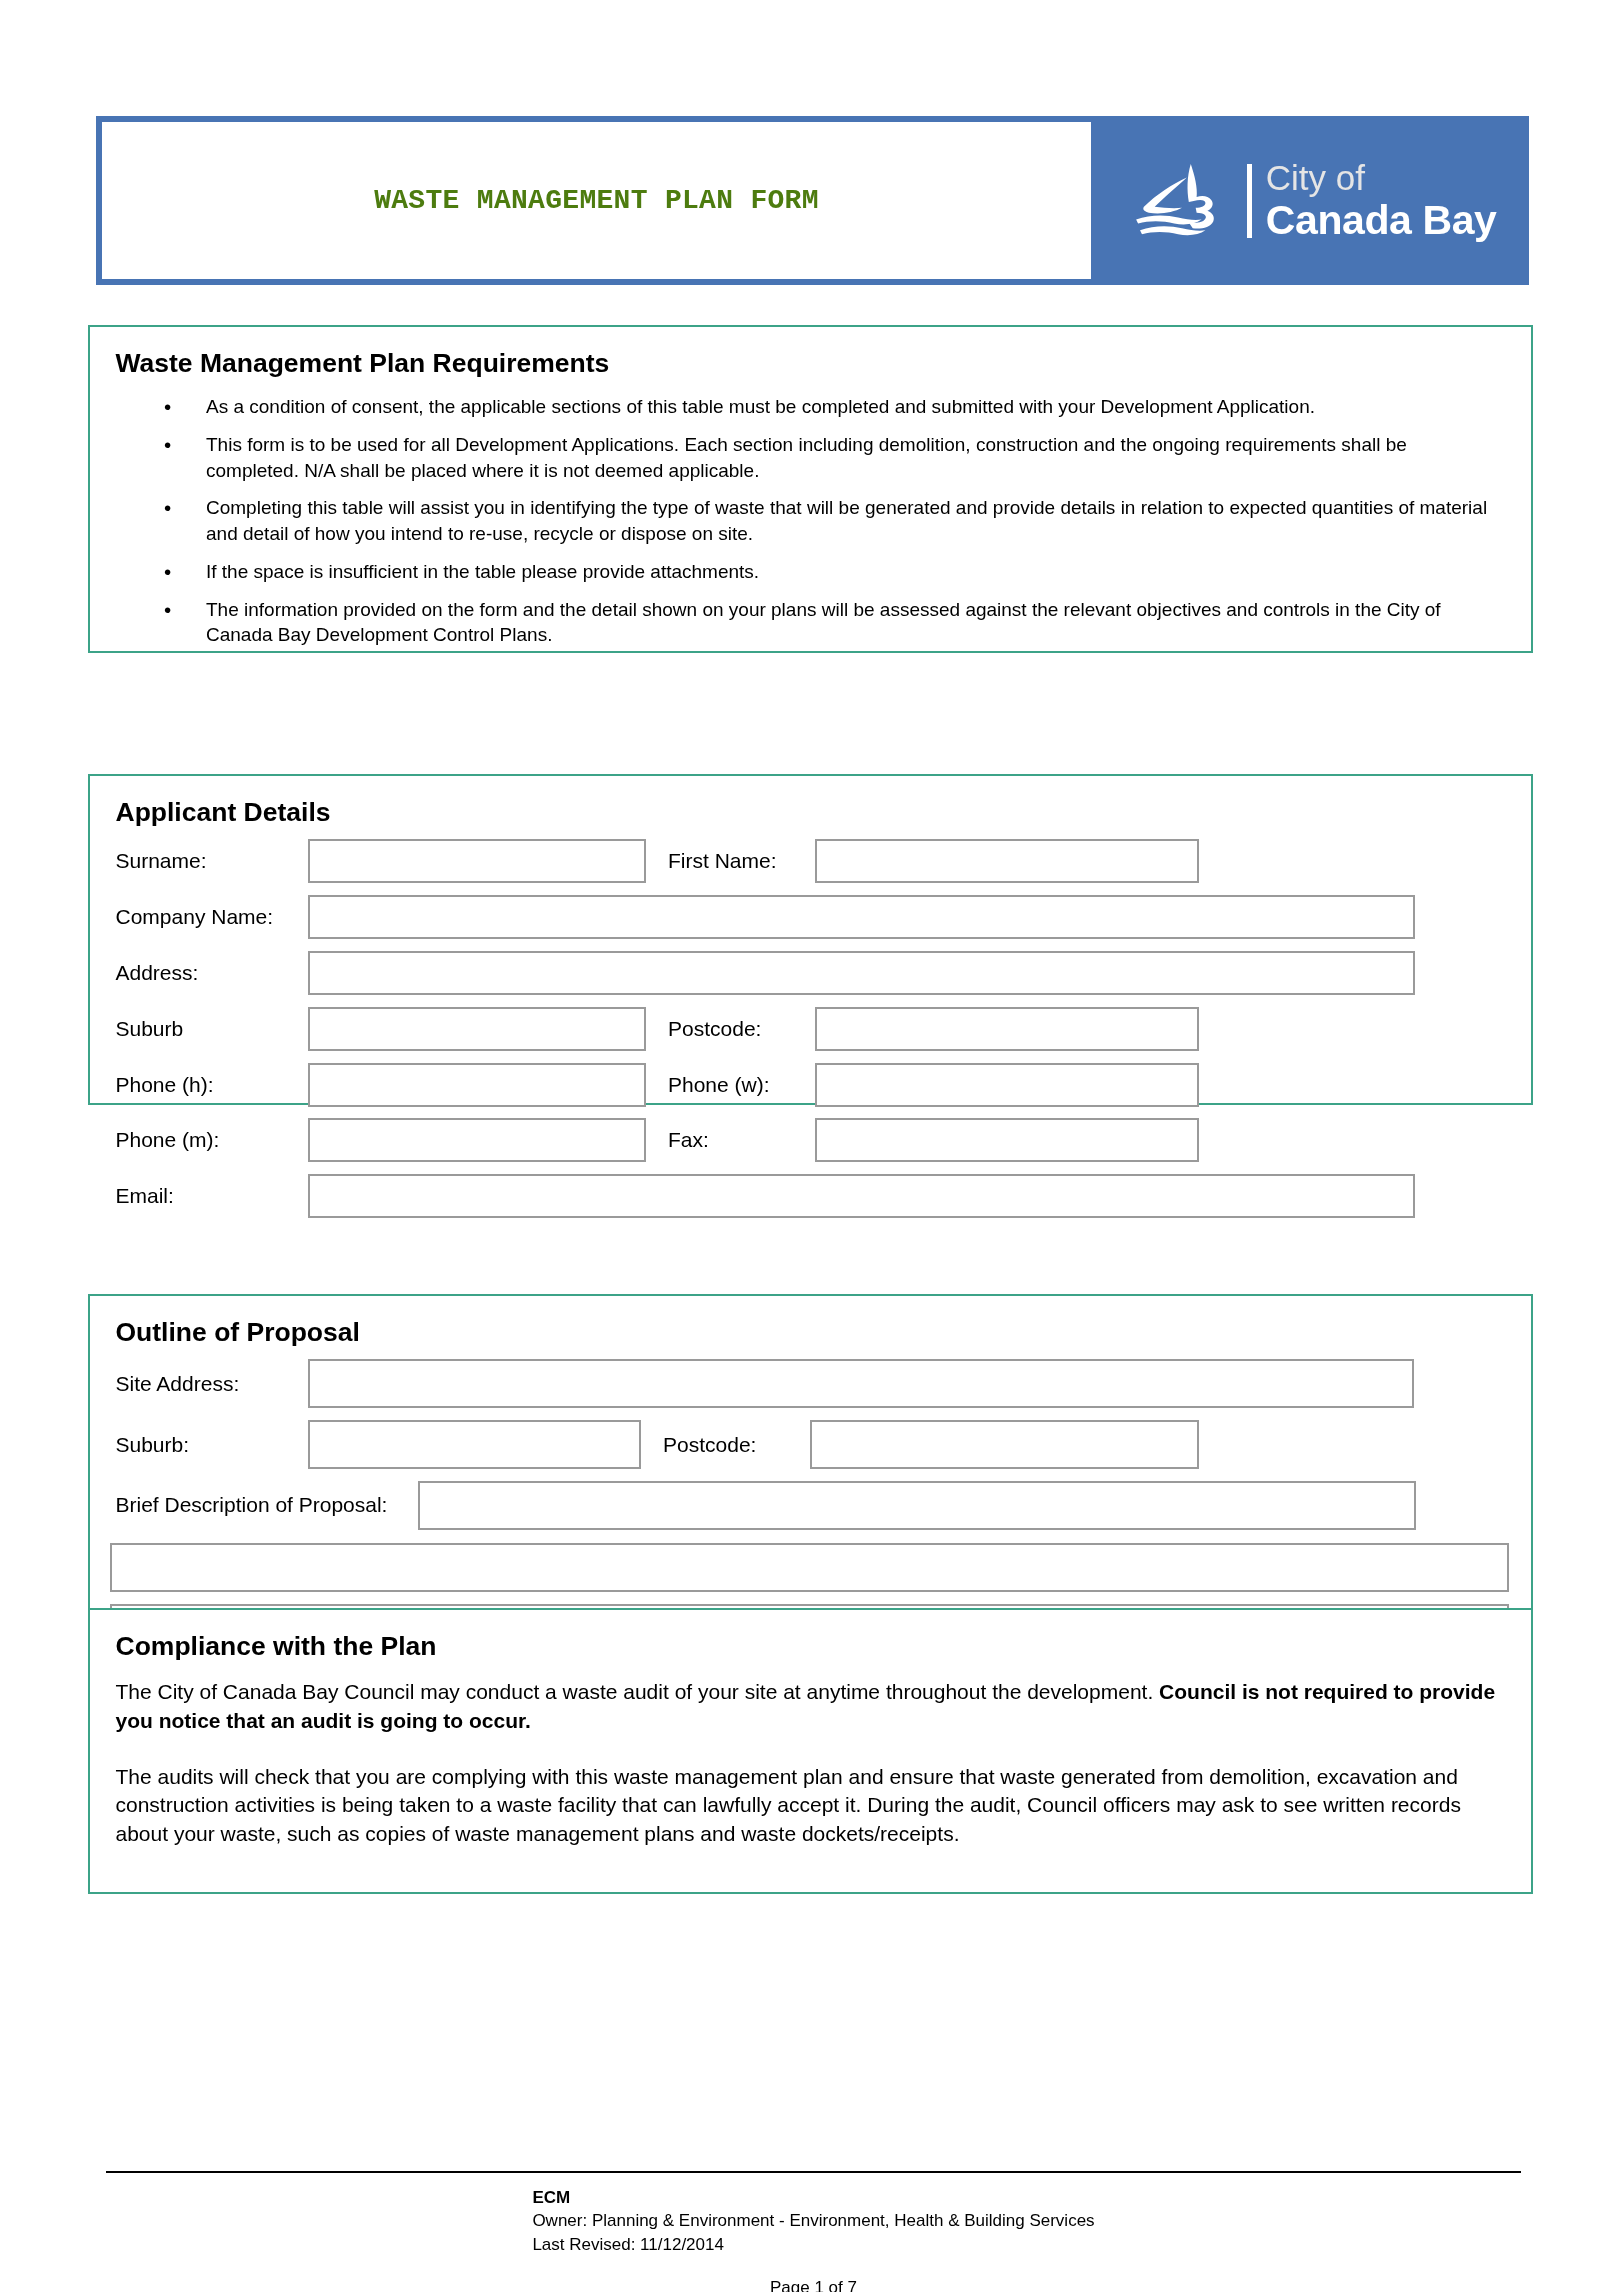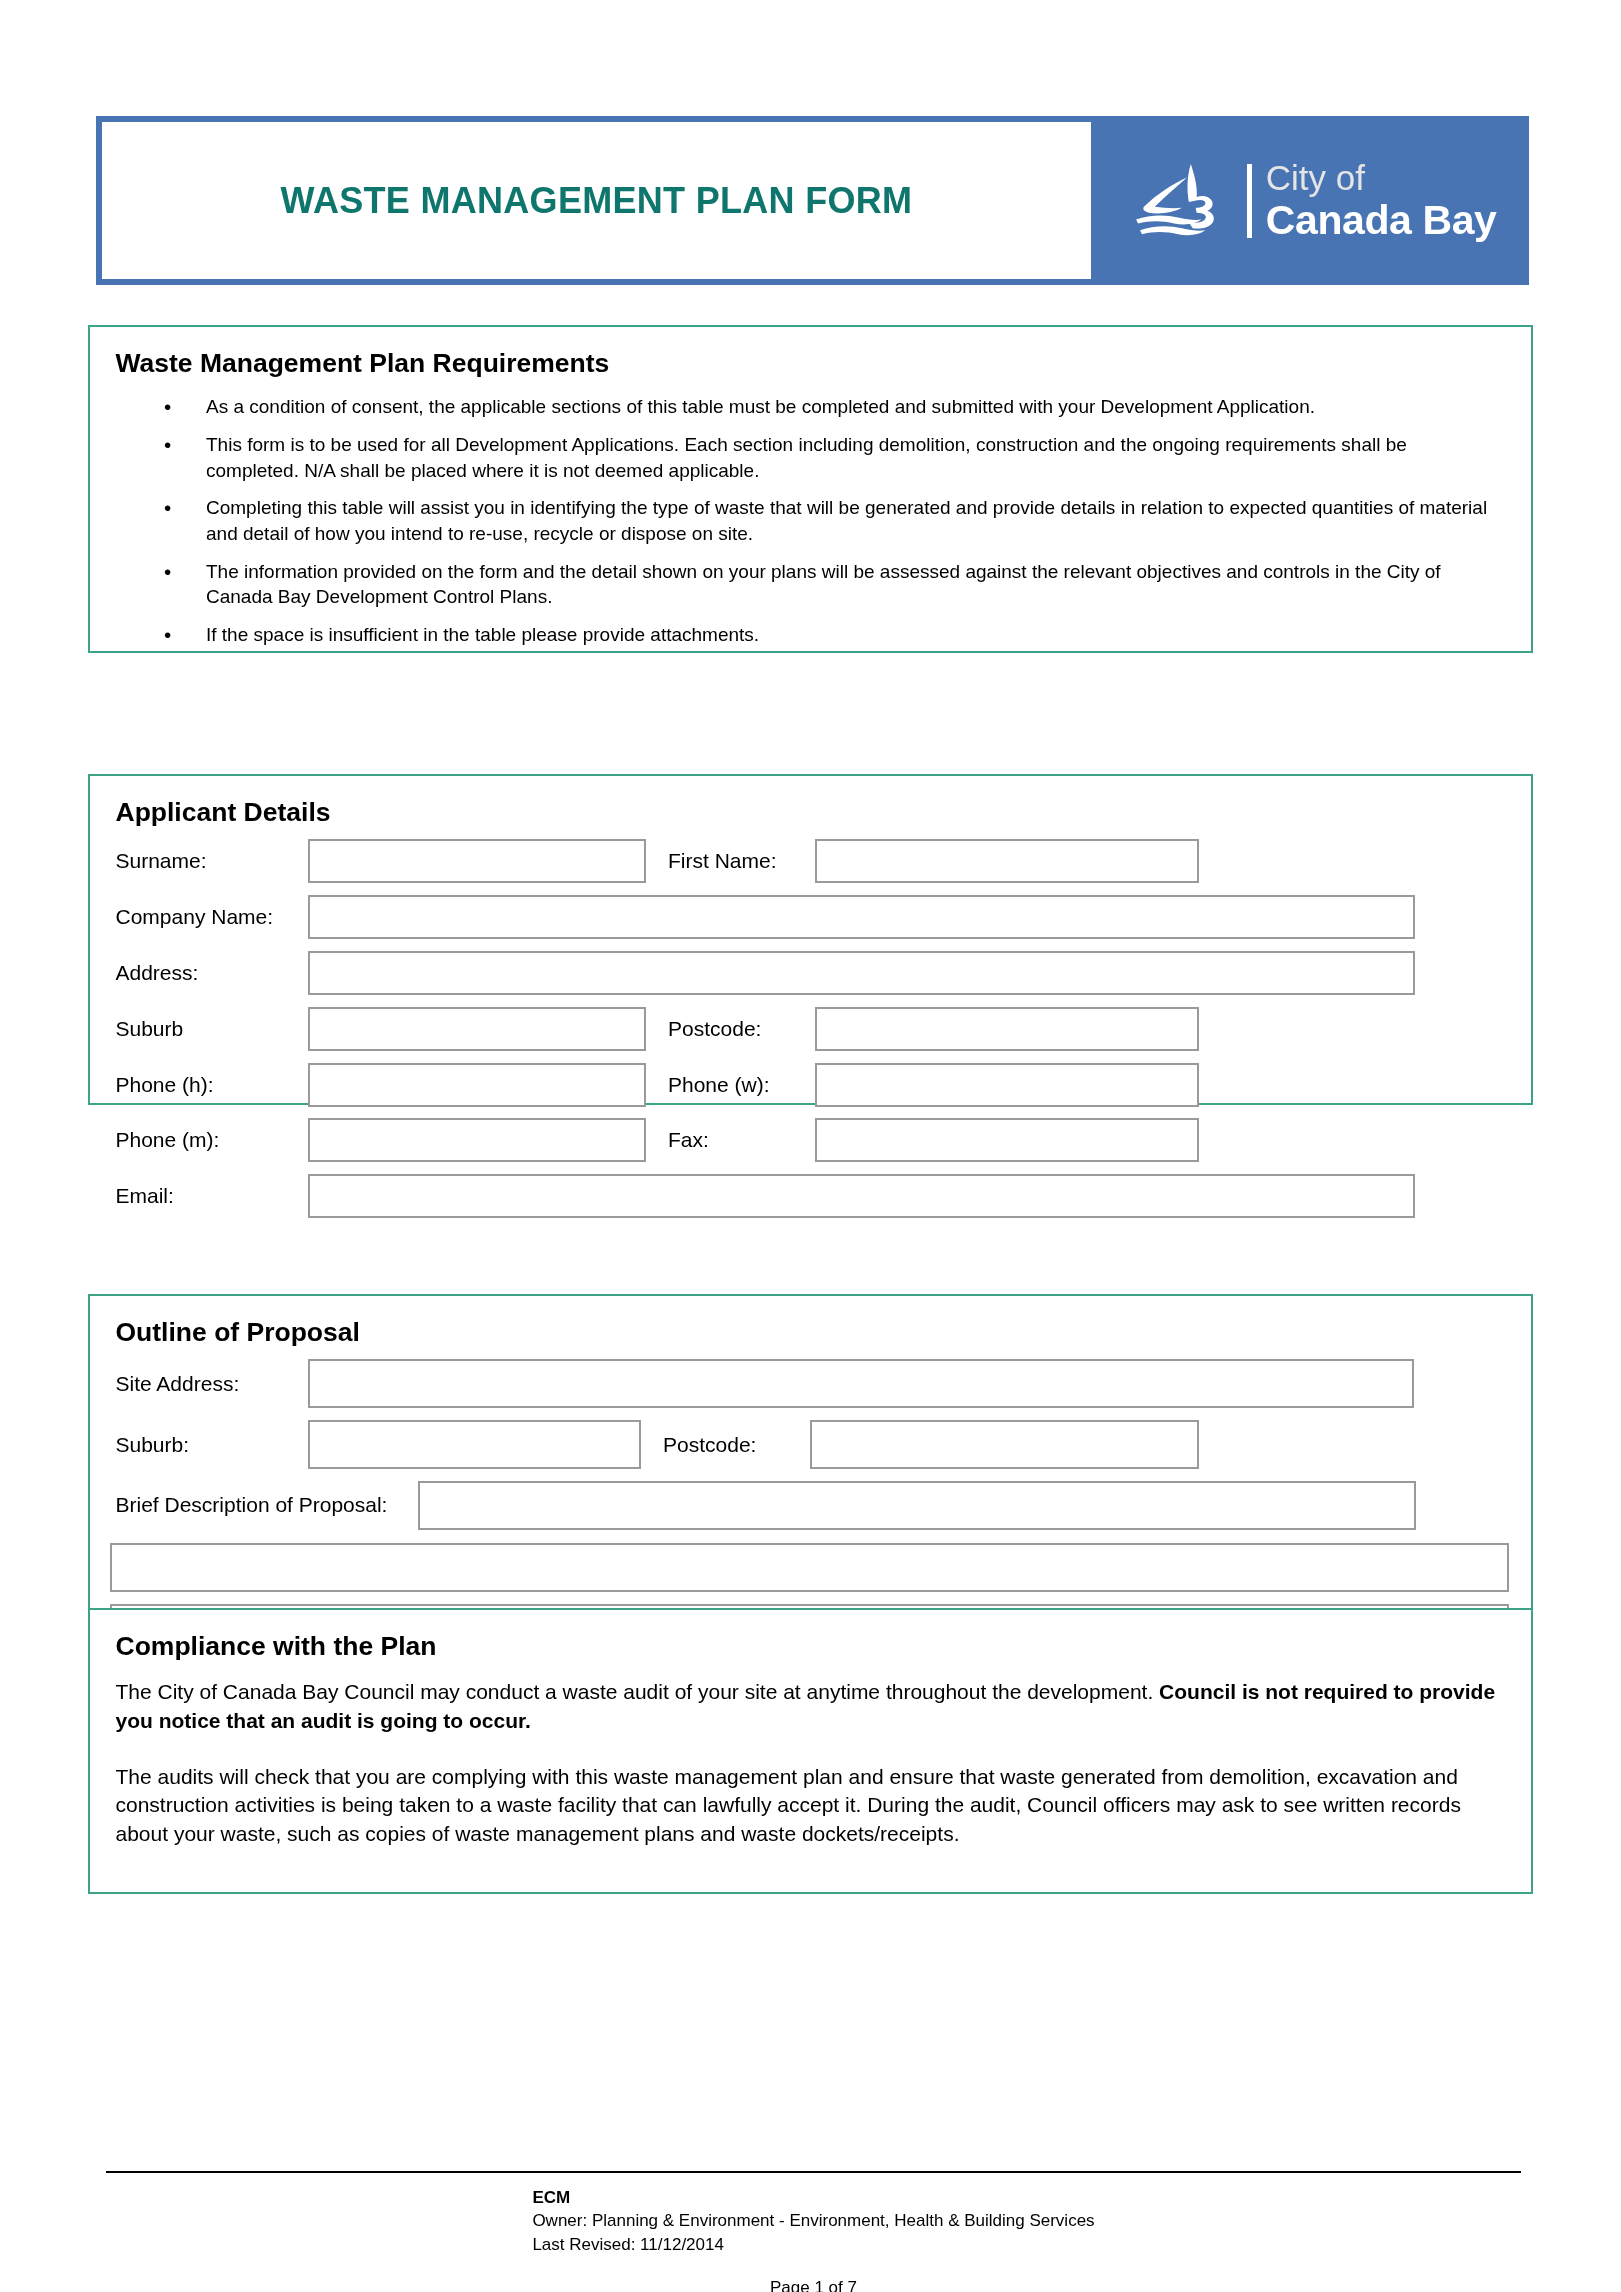--- a/index.html
+++ b/index.html
@@ -36,25 +36,26 @@
     width: 1001px;
     height: 169px;
     box-sizing: border-box;
     border: 6.9px solid #4874B4;
     background: #ffffff;
     display: flex;
     align-items: center;
     justify-content: center;
   }
   .header-title {
-    font-size: 36px;
+    font-size: 28px;
     font-weight: bold;
     letter-spacing: 0.3px;
-    color: #0f766e;
+    color: #4d7c0f;
     text-align: center;
+    font-family: Liberation Mono, monospace;
   }
   .header-logo-box {
     flex: 1;
     height: 169px;
     background: #4874B4;
     display: flex;
     align-items: center;
     justify-content: center;
     box-sizing: border-box;
   }
@@ -235,22 +236,22 @@
       </div>
     </div>
   </div>
 
   <div class="section" id="requirements">
     <div class="section-title">Waste Management Plan Requirements</div>
     <ul class="req-list">
       <li>As a condition of consent, the applicable sections of this table must be completed and submitted with your Development Application.</li>
       <li>This form is to be used for all Development Applications.  Each section including demolition, construction and the ongoing requirements shall be completed.  N/A shall be placed where it is not deemed applicable.</li>
       <li>Completing this table will assist you in identifying the type of waste that will be generated and provide details in relation to expected quantities of material and detail of how you intend to re-use, recycle or dispose on site.</li>
+      <li>If the space is insufficient in the table please provide attachments.</li>
       <li>The information provided on the form and the detail shown on your plans will be assessed against the relevant objectives and controls in the City of Canada Bay Development Control Plans.</li>
-      <li>If the space is insufficient in the table please provide attachments.</li>
     </ul>
   </div>
 
   <div class="section" id="applicant">
     <div class="section-title">Applicant Details</div>
 
     <div class="frow">
       <span class="flabel lab-w">Surname:</span>
       <div class="fbox box-a"></div>
       <span class="flabel lab-b">First Name:</span>

